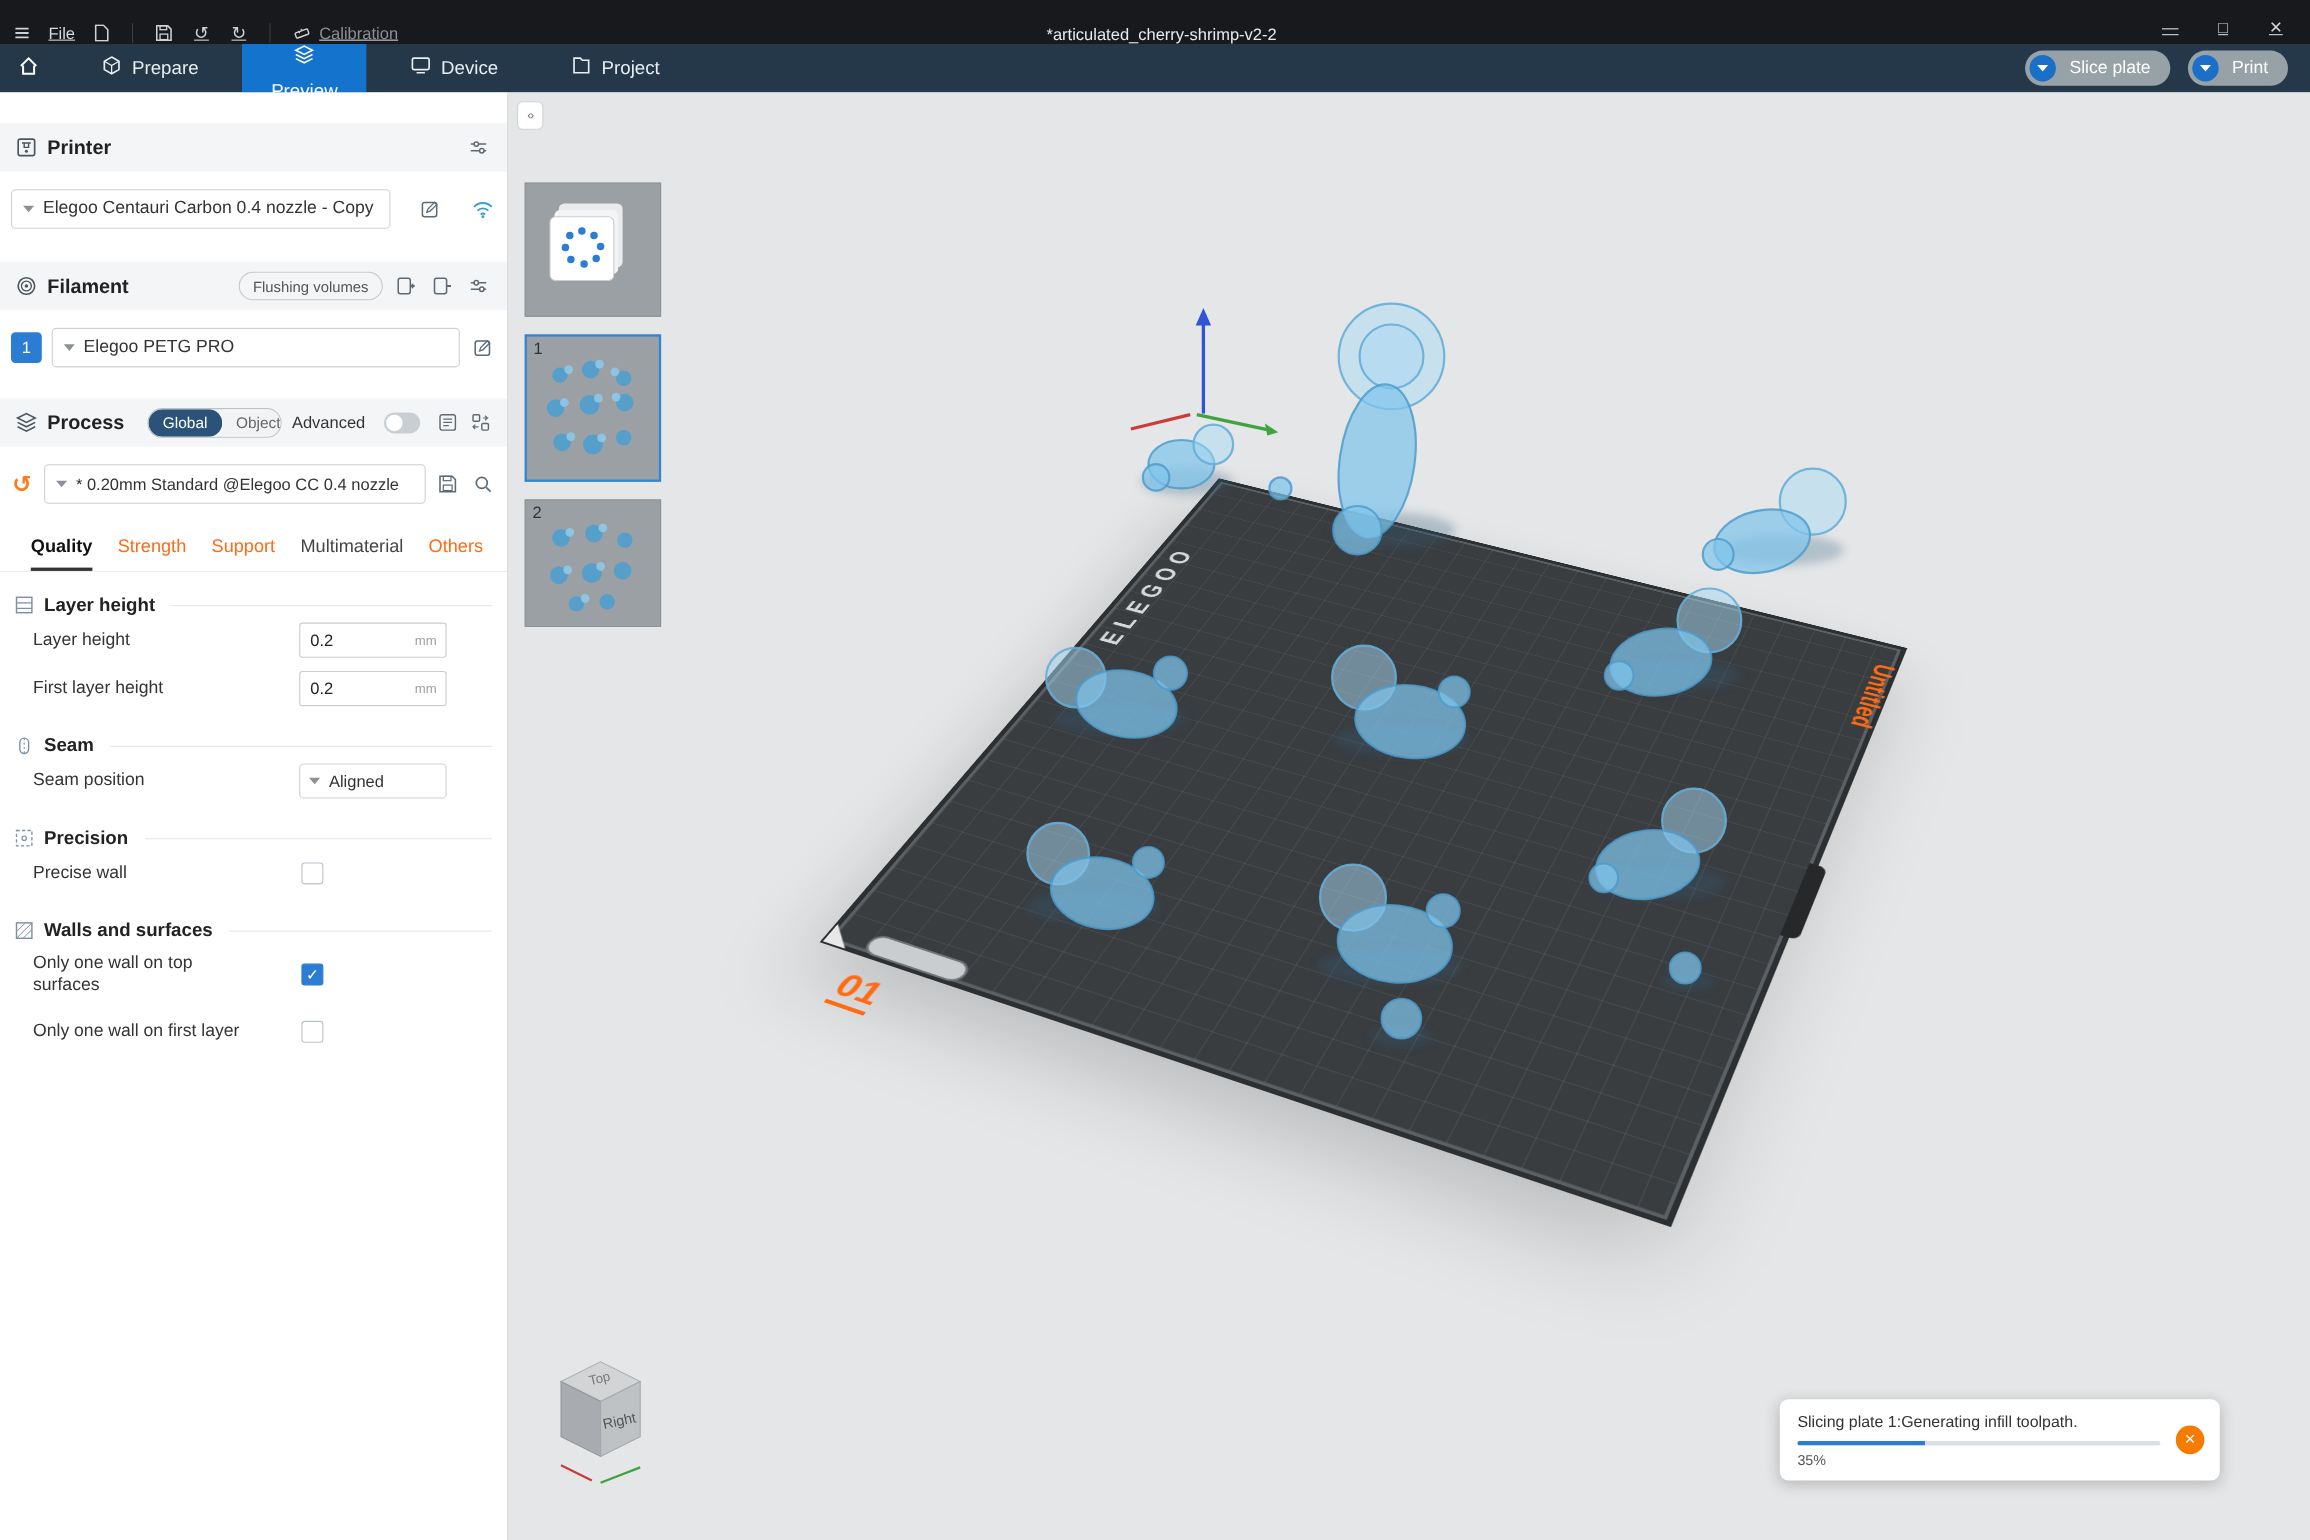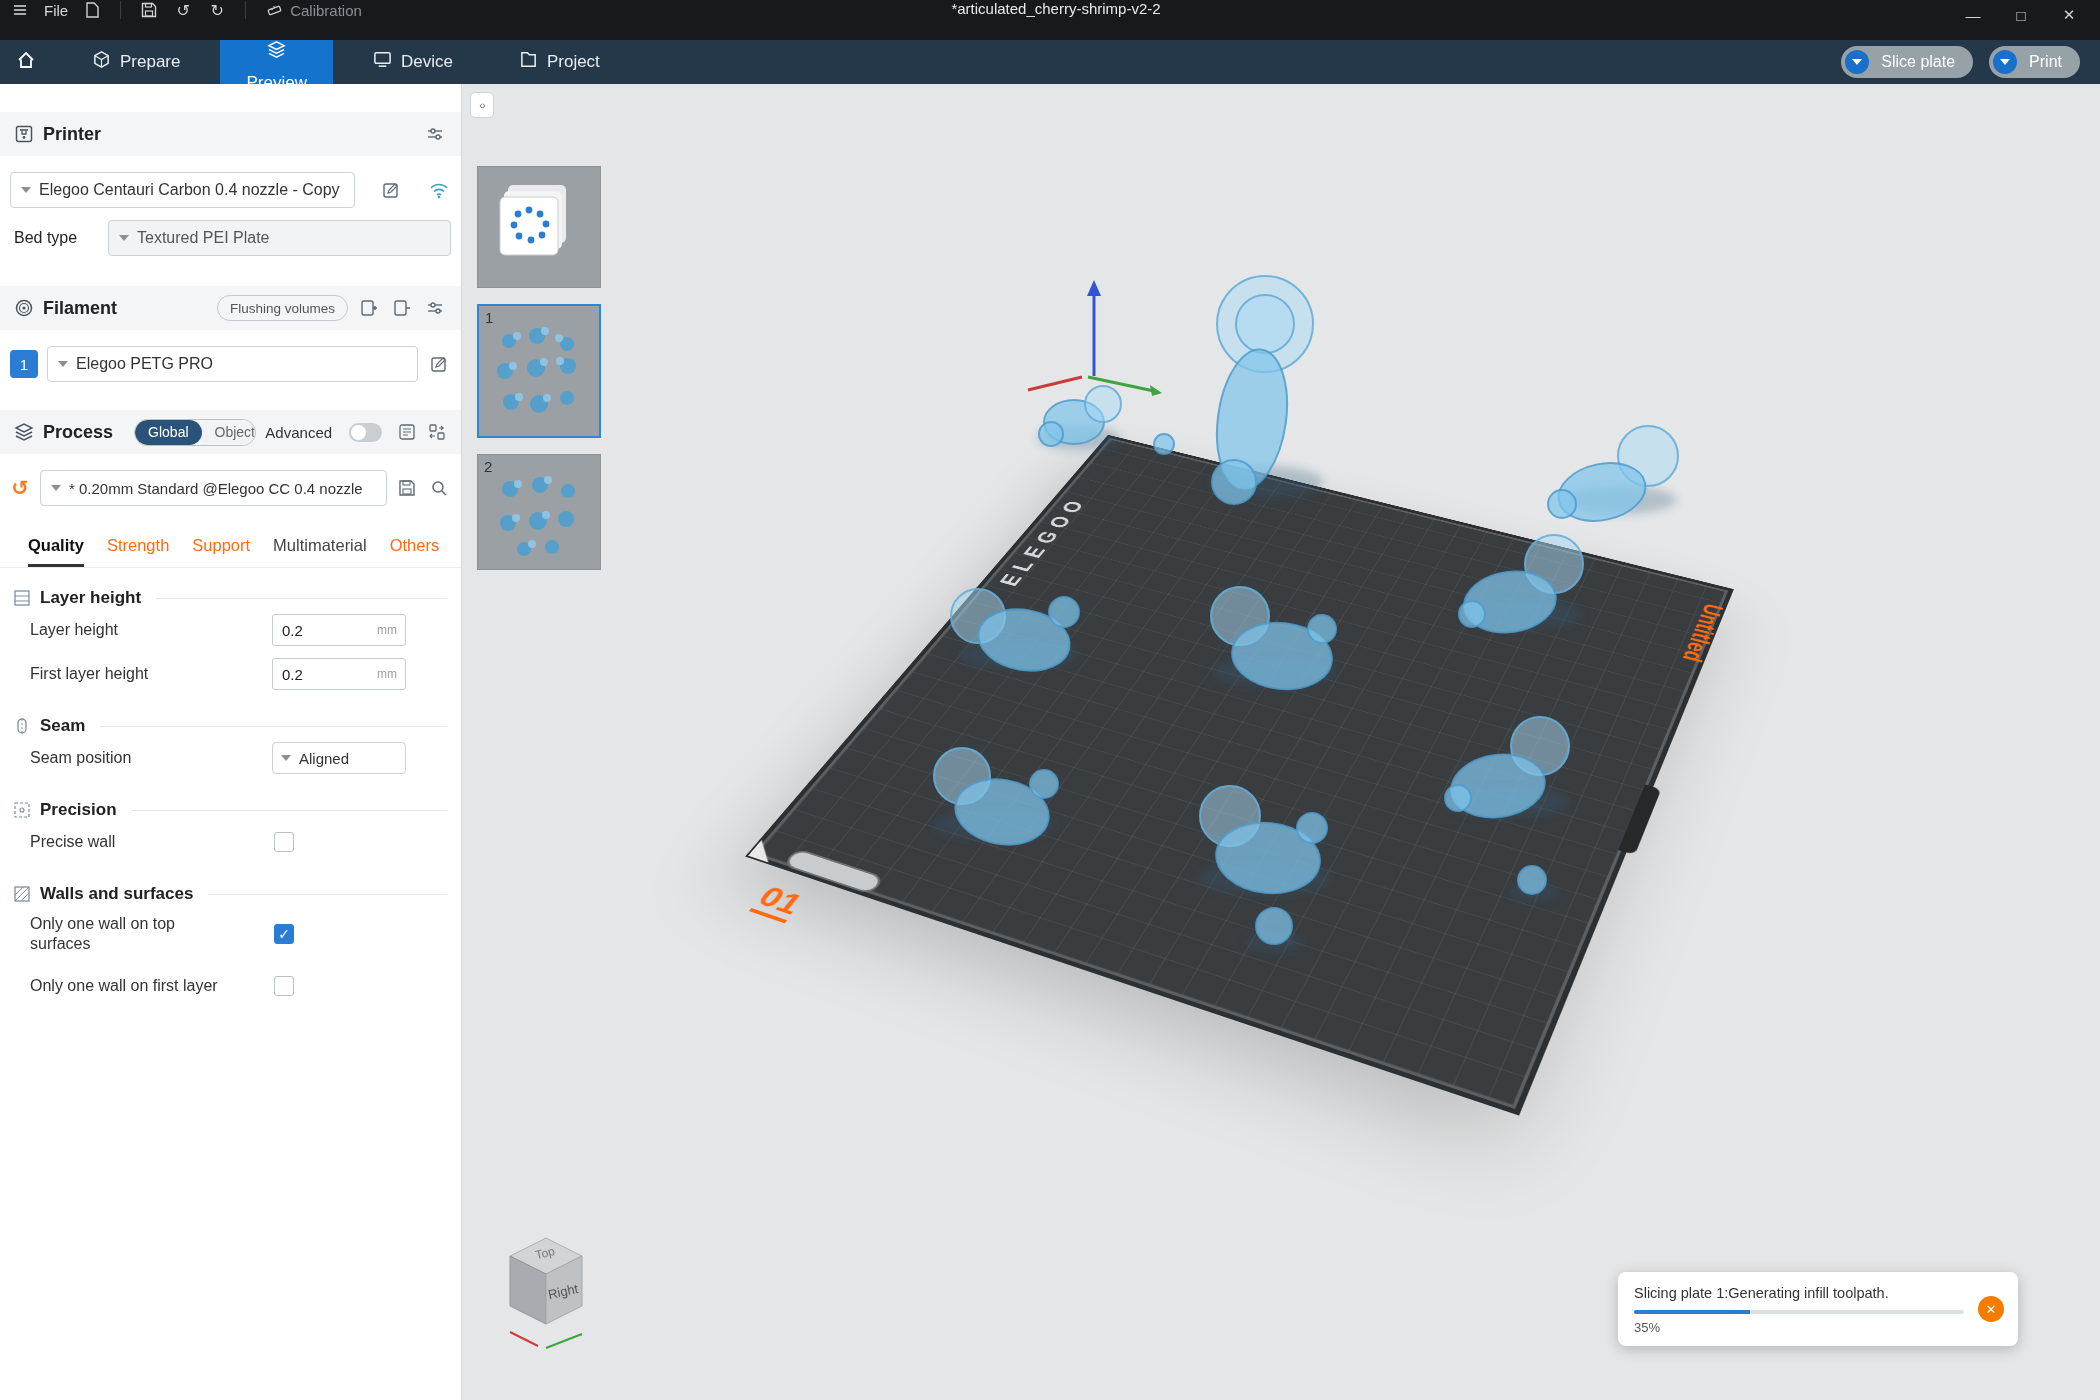--- a/index.html
+++ b/index.html
@@ -1,22 +1,22 @@
 <!DOCTYPE html>
 <html><head>
 <meta charset="utf-8">
 <style>
   * { box-sizing: border-box; }
   html,body { margin:0; padding:0; width:2100px; height:1400px; overflow:hidden;
               font-family:"Liberation Sans","DejaVu Sans",sans-serif; }
   body { background:#e5e6e7; }
 
   
-  .titlebar { height:40px; background:#17191c; display:flex; align-items:flex-start;
-              padding:0 10px; color:#cfd3d6; font-size:15px; position:relative; }
+  .titlebar { height:40px; background:#17191c; display:flex; align-items:flex-end;
+              padding:0 10px; color:#cfd3d6; font-size:15px; position:relative;text-decoration:underline; }
   .tb-group { display:flex; align-items:center; gap:14px; }
   .tb-ico { width:20px; height:20px; display:inline-flex; align-items:center; justify-content:center;
             color:#cfd3d6; font-size:16px; cursor:default; }
   .tb-divider { width:1px; height:18px; background:#3a3d41; margin:0 4px; }
   .tb-label { color:#d6dadd; }
   .tb-calib { color:#8a9096; display:flex; align-items:center; gap:6px; }
   .tb-title { position:absolute; left:12px; right:0; text-align:center; color:#e8eaec;
               font-size:15px; pointer-events:none; }
   .tb-controls { margin-left:auto; display:flex; gap:6px; z-index:2; }
   .tb-winbtn { width:42px; height:30px; display:flex; align-items:center; justify-content:center;
@@ -320,27 +320,20 @@
             <g fill="none" stroke="currentColor" stroke-width="1.6">
               <path d="M2 7a11 11 0 0 1 16 0"></path>
               <path d="M5 10.5a7 7 0 0 1 10 0"></path>
               <path d="M8 14a3 3 0 0 1 4 0"></path>
             </g>
             <circle cx="10" cy="16" r="1.3" fill="currentColor"></circle>
           </svg>
       </span>
     </div>
 
-    <div class="row-bed">
-      <span class="bed-label">Bed type</span>
-      <div class="combo gray">
-        <span class="caret gray"></span>
-        <span class="ct">Textured PEI Plate</span>
-      </div>
-    </div>
 
     <div class="panel-head" style="margin-top:30px;">
       <span class="ph-ico">
         <svg viewBox="0 0 20 20">
             <circle cx="10" cy="10" r="7.5" fill="none" stroke="currentColor" stroke-width="1.5"></circle>
             <circle cx="10" cy="10" r="4.5" fill="none" stroke="currentColor" stroke-width="1.2"></circle>
             <circle cx="10" cy="10" r="1.6" fill="currentColor"></circle>
           </svg>
       </span>
       <span class="ph-title">Filament</span>

